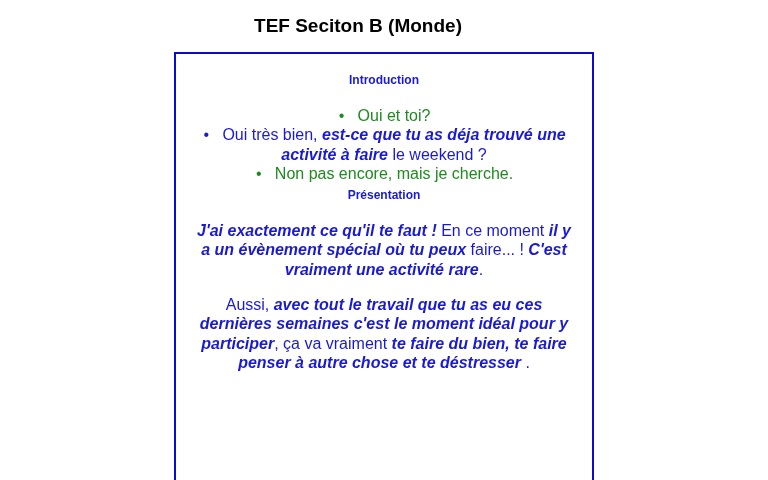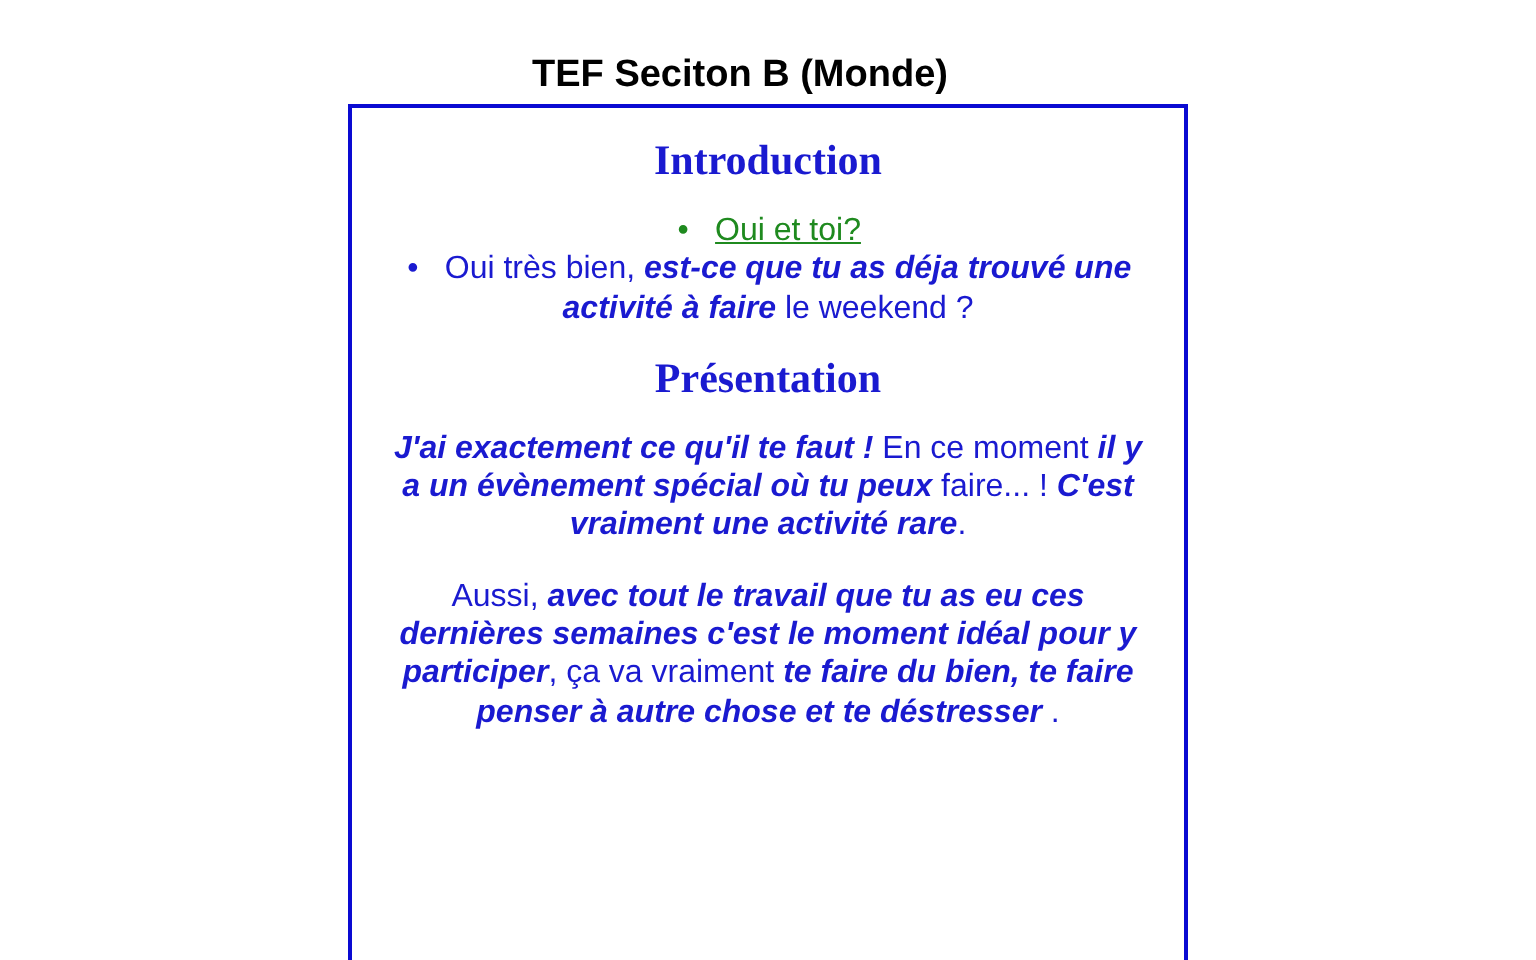--- a/index.html
+++ b/index.html
@@ -4,58 +4,59 @@
 <style>
   html, body { margin: 0; padding: 0; background: #ffffff; }
   body {
     width: 768px; height: 480px; overflow: hidden;
     font-family: "Liberation Sans", sans-serif;
     position: relative;
   }
   .page-title {
     position: absolute; top: 11px; left: 0; width: 708px;
     text-align: center; font-size: 19px; font-weight: bold; color: #000;
-    margin: 16px;
+    margin: 4px;
   }
   .frame {
     position: absolute; left: 174px; top: 52px;
     width: 416px; height: 440px;
     border: 2px solid #0a0ad2;
     box-sizing: content-box;
   }
   .inner { padding: 0 20px; text-align: center; }
   .heading {
-    font-size: 21px; font-weight: bold; color: #1a1ad0;
-    margin: 0; line-height: 19px; font-family: Liberation Serif, serif;
+    font-size: 12px; font-weight: bold; color: #1a1ad0;
+    margin: 0; line-height: 19px;
   }
   .h-intro { padding-top: 17px; }
   .dialog { list-style: none; margin: 16px 0 0 0; padding: 0; }
   .dialog li {
     font-size: 16px; line-height: 19.3px; text-align: center;
   }
   .dialog li .bullet { display: inline-block; width: 8px; margin-right: 12px; }
   .blue { color: #1a1ad0; }
-  .green { color: #1f8a1f; text-decoration: underline; }
+  .green { color: #1f8a1f; }
   .em { font-weight: bold; font-style: italic; }
-  .h-pres { margin-top: 16px; }
+  .h-pres { margin-top: 3px; }
   .para {
     font-size: 16px; line-height: 19.3px; color: #1a1ad0; margin: 16px 0 0 0;
   }
 </style>
 </head>
 <body>
 
 <h1 class="page-title">TEF Seciton B (Monde)</h1>
 
 <div class="frame">
   <div class="inner">
     <h2 class="heading h-intro">Introduction</h2>
     <ul class="dialog" id="dialog-list">
         <li class="green"><span class="bullet">•</span><span>Oui et toi?</span></li>
         <li class="blue"><span class="bullet">•</span><span>Oui très bien, </span><span class="em">est-ce que tu as déja trouvé une activité à faire</span><span> le weekend ?</span></li>
+        <li class="green"><span class="bullet">•</span><span>Non pas encore, mais je cherche.</span></li>
       </ul>
 
     <h2 class="heading h-pres">Présentation</h2>
     <div id="pres-paras">
         <p class="para"><span class="em">J'ai exactement ce qu'il te faut !</span><span> En ce moment </span><span class="em">il y a un évènement spécial où tu peux</span><span> faire... ! </span><span class="em">C'est vraiment une activité rare</span><span>.</span></p>
         <p class="para"><span>Aussi, </span><span class="em">avec tout le travail que tu as eu ces dernières semaines c'est le moment idéal pour y participer</span><span>, ça va vraiment </span><span class="em">te faire du bien, te faire penser à autre chose et te déstresser</span><span> .</span></p>
       </div>
   </div>
 </div>
 

